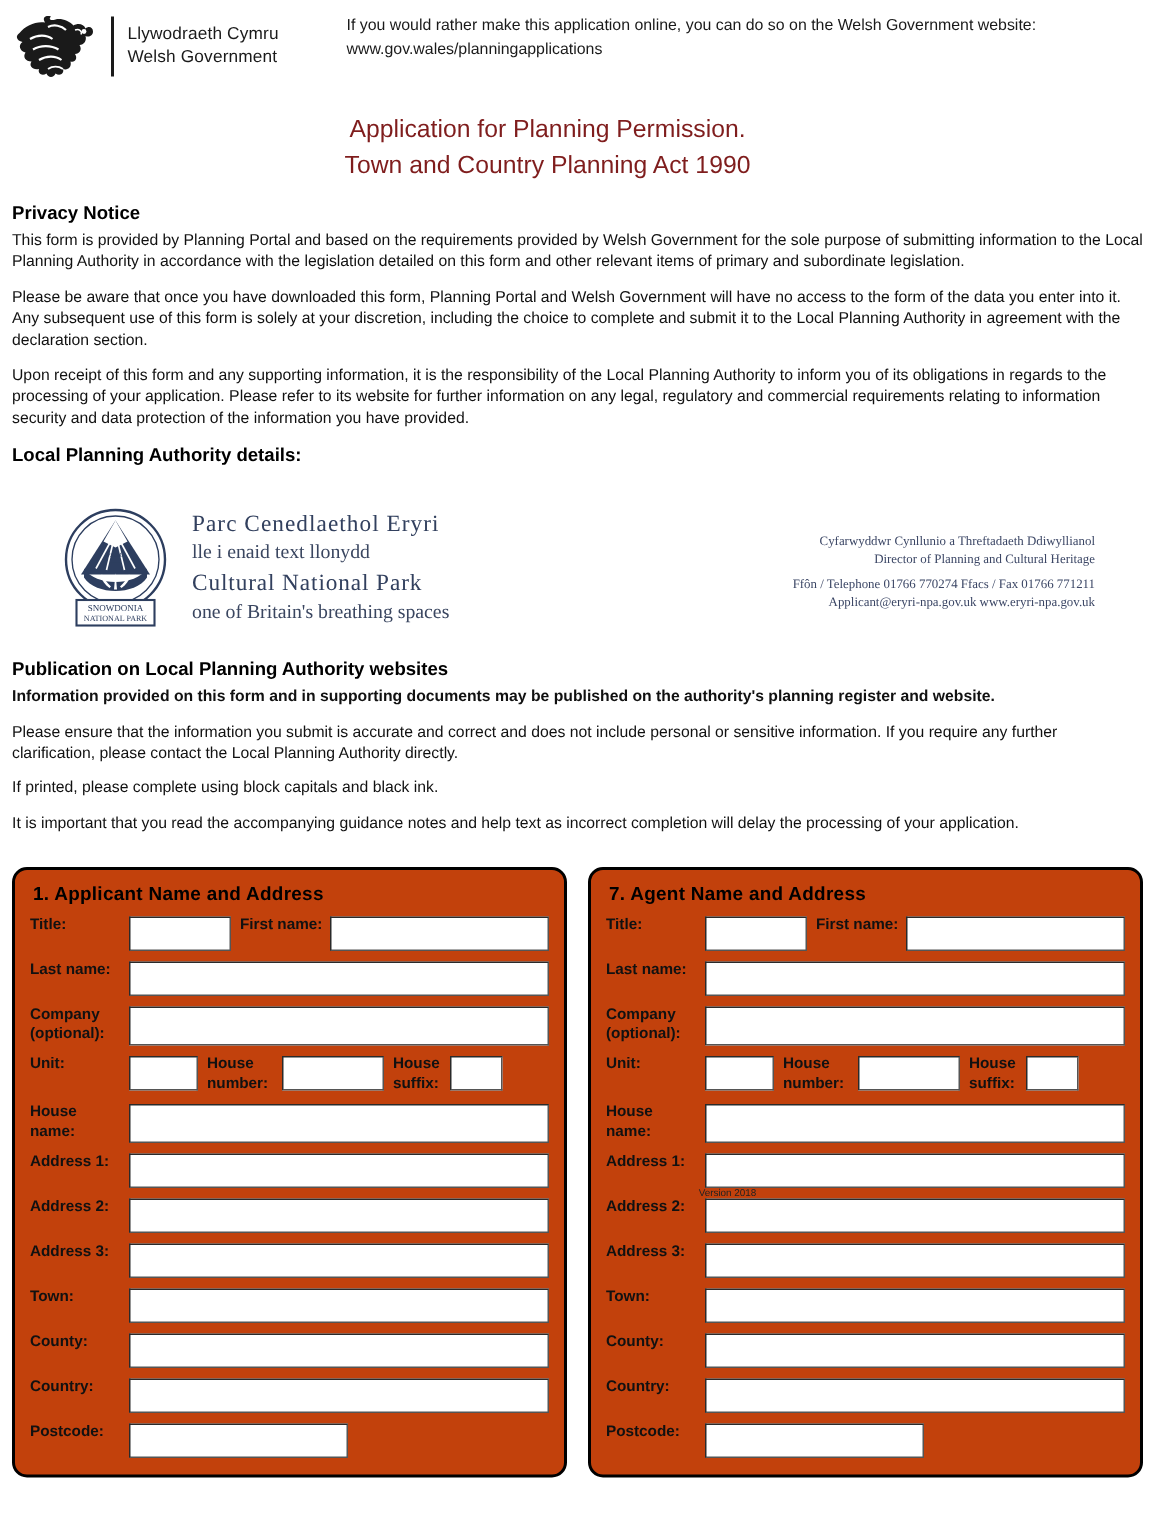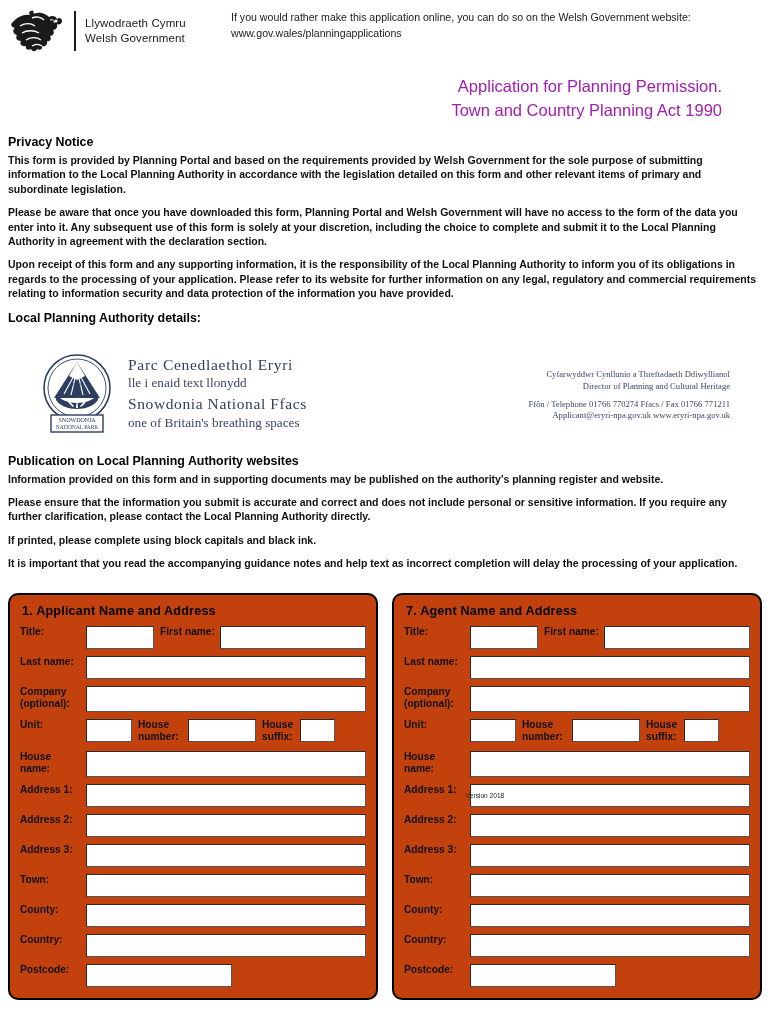--- a/index.html
+++ b/index.html
@@ -20,34 +20,34 @@
   .header { display: flex; align-items: flex-start; padding-top: 8px; }
   .wg-logo { display: flex; align-items: center; width: 205px; flex: 0 0 205px; }
   .wg-dragon { width: 62px; height: 46px; flex: 0 0 62px; }
   .wg-rule { width: 2px; height: 40px; background: #1a1a1a; margin: 0 9px 0 4px; }
   .wg-words { font-size: 11.5px; line-height: 15px; color: #1a1a1a; letter-spacing: .1px; }
   .online-note {
     flex: 1; font-size: 10.6px; line-height: 15.5px;
     color: #1a1a1a; padding-left: 18px; padding-top: 2px;
   }
   .doc-title {
-    text-align: right; margin-top: 20px;
-    font-size: 16.5px; line-height: 24px; color: #a21caf;
+    text-align: center; margin-top: 20px;
+    font-size: 16.5px; line-height: 24px; color: #7f1d1d;
     padding-right: 40px;
   }
 
   
   .sec-head {
     font-weight: bold; font-size: 12.4px; line-height: 17px;
     margin-top: 12px; margin-bottom: 2px; color: #000;
   }
   .sec-head.tight { margin-top: 9px; }
   p.body {
     font-size: 10.5px; line-height: 14.4px; margin: 0 0 9px 0;
-    color: #111; text-align: left; font-weight: bold;
+    color: #111; text-align: left;
   }
   p.body.b { font-weight: bold; }
   p.body.last { margin-bottom: 0; }
 
   
   .lpa { display: flex; align-items: center; margin-top: 18px; min-height: 96px; }
   .lpa-logo { display: flex; align-items: center; flex: 0 0 405px; padding-left: 30px; }
   .crest { width: 78px; height: 86px; flex: 0 0 78px; }
   .lpa-words { padding-left: 12px; color: #2c3c5a; }
   .lpa-w1 { font-family: "Liberation Serif", serif; font-size: 15.5px; letter-spacing: .7px; line-height: 19px; color: #32405e; }
@@ -155,21 +155,21 @@
           <path d="M48 48 C46 52, 44 54, 42 56 L43 57 C46 55, 48 52, 49 49 Z"></path>
         </g>
         <text x="39" y="36" font-size="4.6" fill="#2d3e5f" text-anchor="middle" font-family="Liberation Serif, serif">PARC</text>
         <rect x="13" y="65" width="52" height="17" fill="#ffffff" stroke="#2d3e5f" stroke-width="1.4"></rect>
         <text x="39" y="72" font-size="6" fill="#2d3e5f" text-anchor="middle" font-family="Liberation Serif, serif">SNOWDONIA</text>
         <text x="39" y="79" font-size="5.4" fill="#2d3e5f" text-anchor="middle" font-family="Liberation Serif, serif">NATIONAL PARK</text>
       </svg>
       <div class="lpa-words">
         <div class="lpa-w1">Parc Cenedlaethol Eryri</div>
         <div class="lpa-w2">lle i enaid text llonydd</div>
-        <div class="lpa-w3">Snowdonia National Ffacs</div>
+        <div class="lpa-w3">Cultural National Park</div>
         <div class="lpa-w4">one of Britain's breathing spaces</div>
       </div>
     </div>
     <div class="lpa-contact">
       <div class="grp">
         <div>Cyfarwyddwr Cynllunio a Threftadaeth Ddiwyllianol</div>
         <div>Director of Planning and Cultural Heritage</div>
       </div>
       <div class="grp">
         <div>Ffôn / Telephone 01766 770274 Ffacs / Fax 01766 771211</div>

